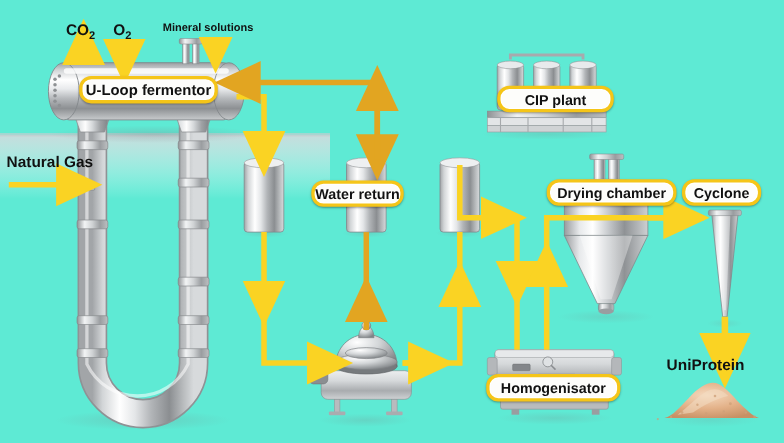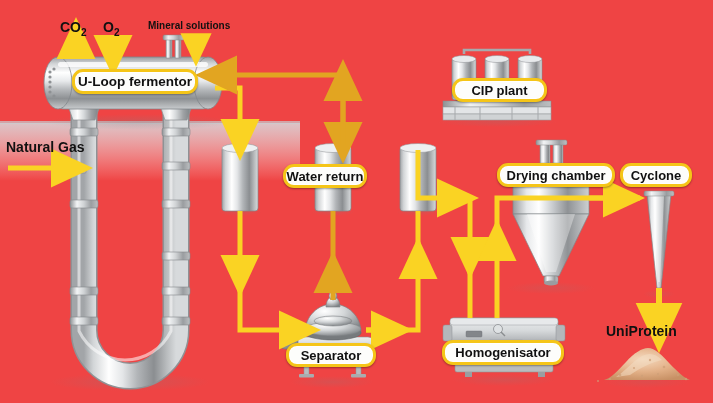--- a/index.html
+++ b/index.html
@@ -1,17 +1,17 @@
 <!DOCTYPE html>
 <html><head>
 <meta charset="utf-8">
 <style>
   html,body{margin:0;padding:0;background:#fff;}
   body{width:713px;height:403px;overflow:hidden;font-family:"Liberation Sans",sans-serif;}
-  #stage{position:relative;width:713px;height:403px;background:#ef4444;}
+  #stage{position:relative;width:713px;height:403px;background:#5eead4;}
   svg#scene{position:absolute;left:0;top:0;width:713px;height:403px;}
 
   
   .callout{
     position:absolute;
     display:flex;align-items:center;justify-content:center;
     background:#fdfdfb;
     border:3px solid #F5C518;
     border-radius:11px;
     box-shadow:0 1px 2px rgba(0,0,0,.35), inset 0 0 0 1px #ffffff;
@@ -343,27 +343,26 @@
   <div class="plain-label" style="left:103px;top:20px;font-size:14px;">
     <span>O</span><sub>2</sub>
   </div>
 
   <div class="plain-label" style="left:148px;top:21px;font-size:10px;">Mineral solutions</div>
 
   <div class="plain-label" style="left:6px;top:140px;font-size:14px;">Natural Gas</div>
 
   <div class="callout" style="left:72px;top:69px;width:126px;height:25px;font-size:13.5px;">U-Loop fermentor</div>
 
-  <div class="callout" style="left:452px;top:78px;width:95px;height:24px;font-size:13px;">CIP plant</div>
+  <div class="callout" style="left:452px;top:78px;width:106px;height:24px;font-size:13px;">CIP plant</div>
 
   <div class="callout" style="left:283px;top:164px;width:84px;height:24px;font-size:13px;">Water return</div>
 
   <div class="callout" style="left:497px;top:163px;width:118px;height:24px;font-size:13px;">Drying chamber</div>
 
   <div class="callout" style="left:620px;top:163px;width:72px;height:24px;font-size:13px;">Cyclone</div>
 
-  <div class="callout" style="left:286px;top:343px;width:90px;height:24px;font-size:13px;">Separator</div>
 
   <div class="callout" style="left:442px;top:340px;width:122px;height:25px;font-size:13px;">Homogenisator</div>
 
   <div class="plain-label" style="left:606px;top:324px;font-size:14px;">UniProtein</div>
 
 </div>
 
 </body></html>

